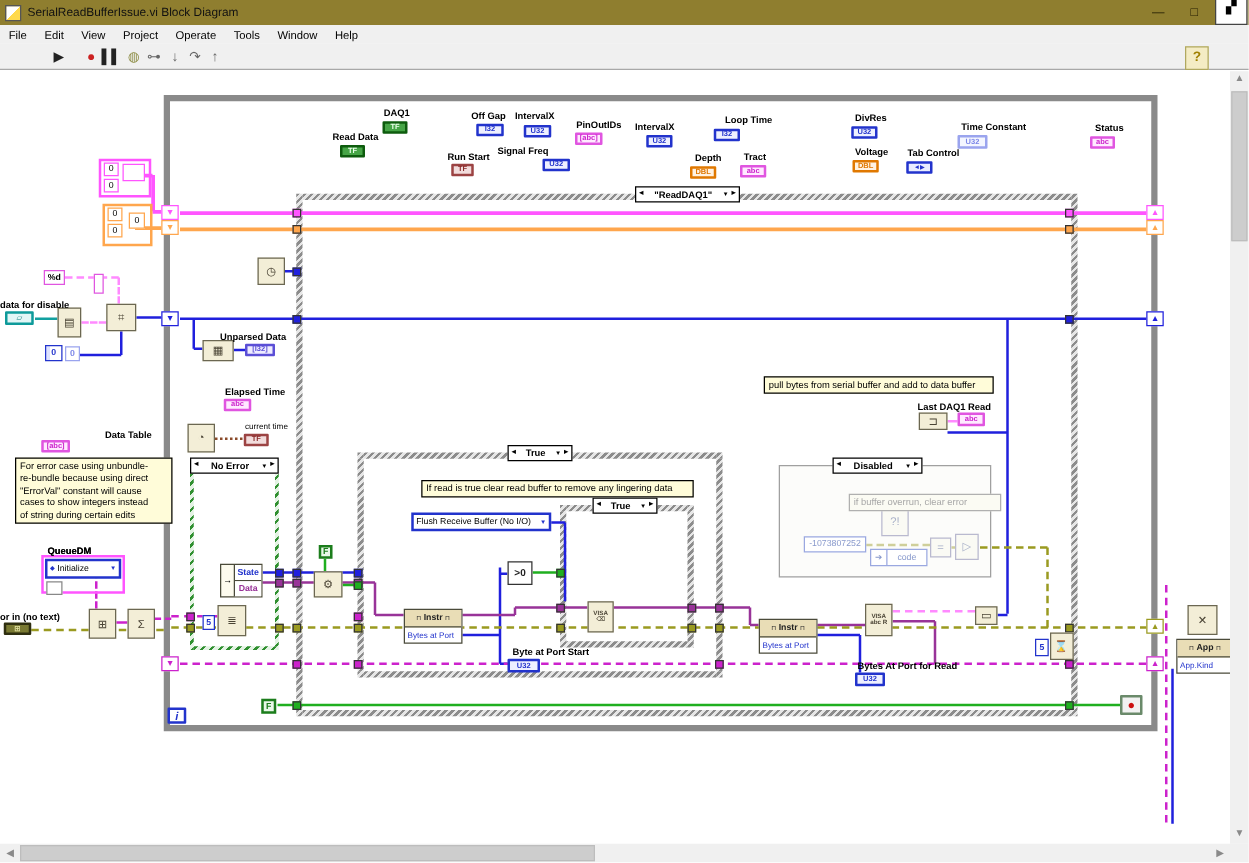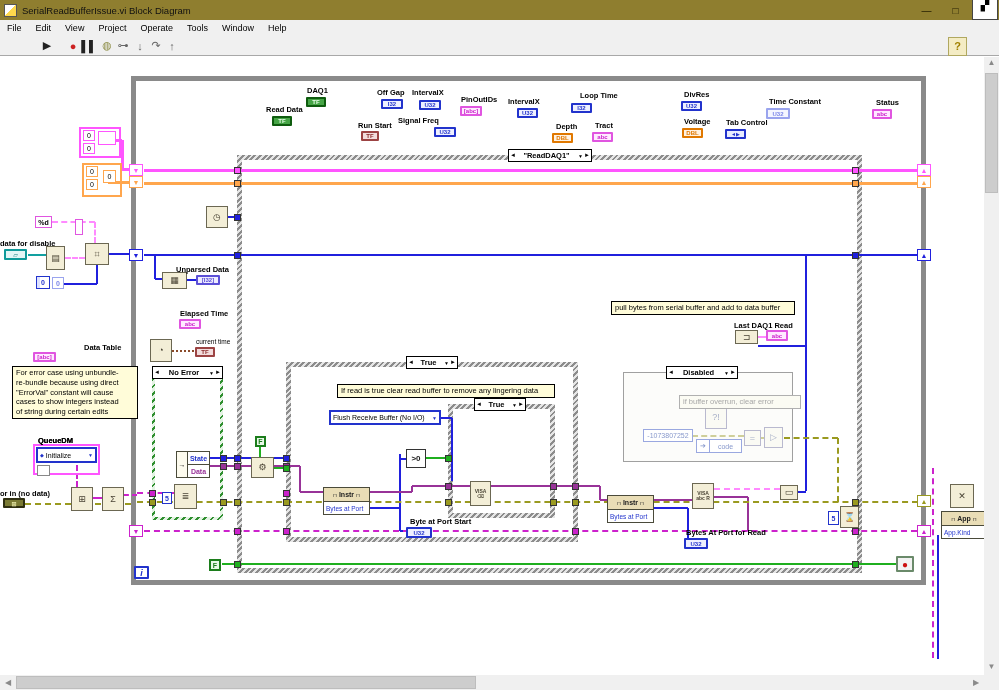--- a/index.html
+++ b/index.html
@@ -340,21 +340,21 @@
       <div class="lbl" style="left: 36px; top: 343px; margin-left: 48px;">Data Table</div>
       <div class="t t-i32arr" style="left: 196px; top: 275px; width: 24px; height: 10px;">[I32]</div>
       <div class="lbl" style="left: 176px; top: 265px;">Unparsed Data</div>
       <div class="t t-str" style="left: 179px; top: 319px; width: 22px; height: 10px;">abc</div>
       <div class="lbl" style="left: 180px; top: 309px;">Elapsed Time</div>
       <div class="t t-tf_r" style="left: 195px; top: 347px; width: 20px; height: 10px;">TF</div>
       <div class="lbl small" style="left: 196px; top: 338px;">current time</div>
       <div class="t t-path" style="left: 4px; top: 249px; width: 23px; height: 11px;">▱</div>
       <div class="lbl" style="left: 0px; top: 239px;">data for disable</div>
       <div class="t t-err" style="left: 3px; top: 498px; width: 22px; height: 10px;">⊞</div>
-      <div class="lbl" style="left: 0px; top: 489px;">or in (no data)</div>
+      <div class="lbl" style="left: 0px; top: 489px;">or in (no text)</div>
       <div class="t t-u32" style="left: 406px; top: 527px; width: 26px; height: 11px;">U32</div>
       <div class="lbl" style="left: 410px; top: 517px;">Byte at Port Start</div>
       <div class="t t-u32" style="left: 684px; top: 538px; width: 24px; height: 11px;">U32</div>
       <div class="lbl" style="left: 686px; top: 528px;">Bytes At Port for Read</div>
       <div class="t t-str" style="left: 766px; top: 330px; width: 22px; height: 11px;">abc</div>
       <div class="lbl" style="left: 734px; top: 321px;">Last DAQ1 Read</div>
       <div class="t t-stop" style="left: 896px; top: 556px; width: 18px; height: 16px;">●</div>
       <div class="t t-iter" style="left: 134px; top: 566px; width: 15px; height: 13px;">i</div>
       <div class="const k-str" style="left: 35px; top: 216px; width: 17px; height: 12px;">%d</div>
       <div class="const k-str" style="left: 75px; top: 219px; width: 8px; height: 16px;"></div>

